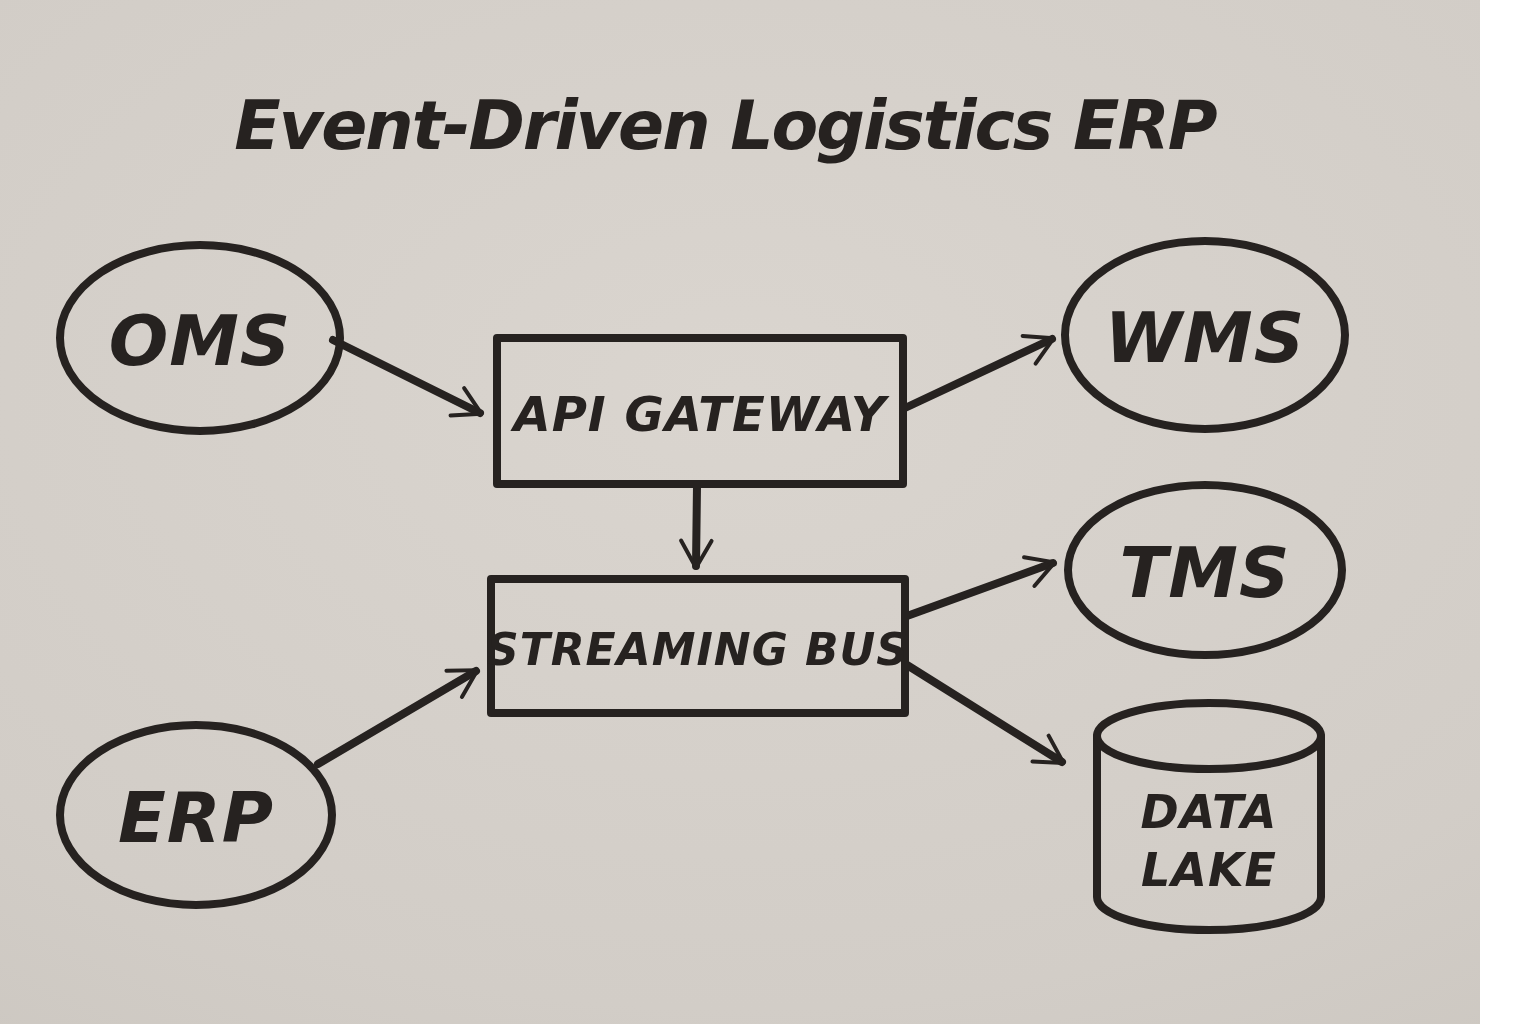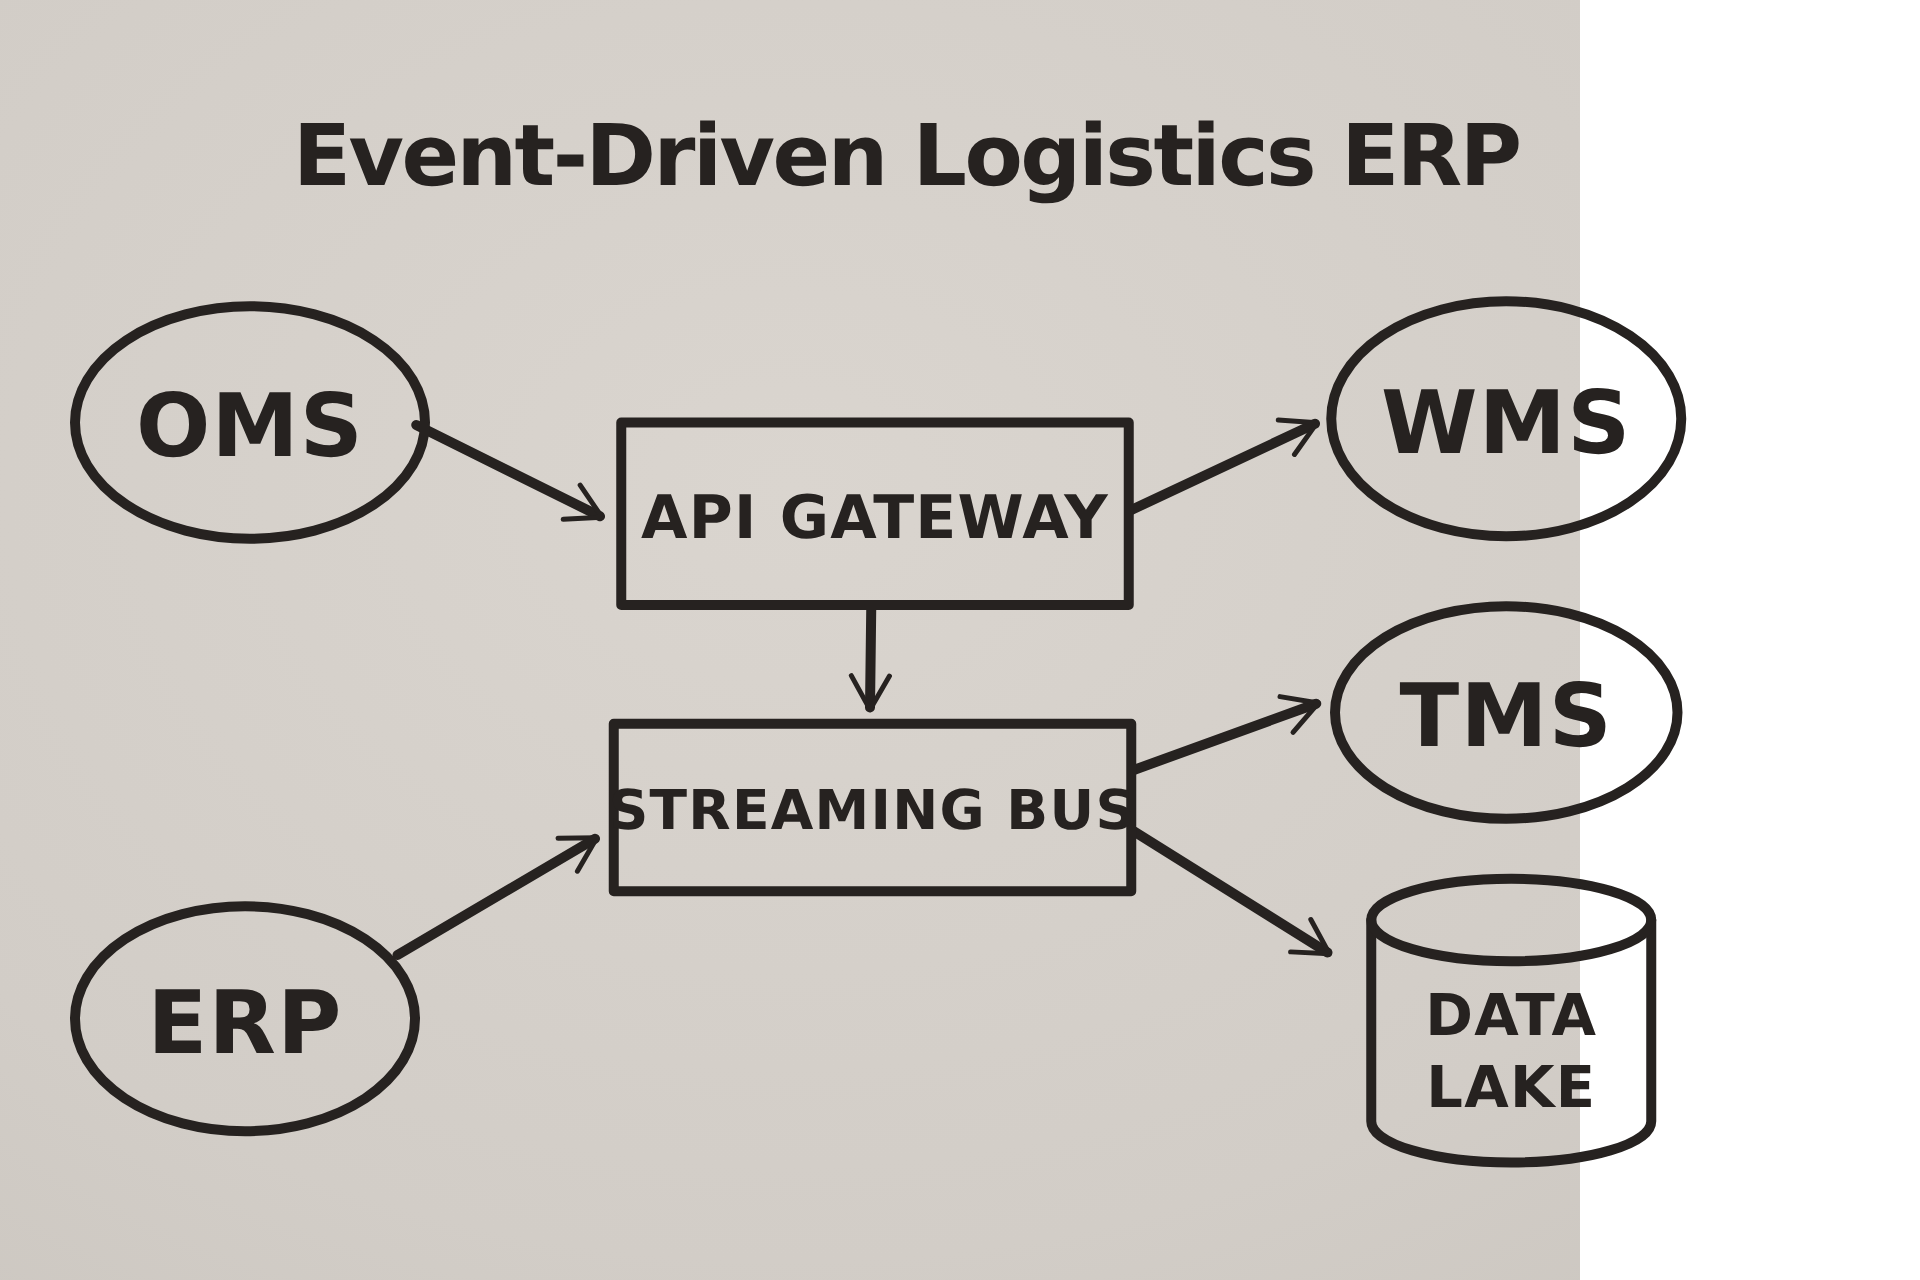--- a/index.html
+++ b/index.html
@@ -9,23 +9,24 @@
     --bg-edge: #c5c0b9;
   }
   * { margin: 0; padding: 0; box-sizing: border-box; }
   html, body {
     width: 1536px; height: 1024px;
     font-family: "DejaVu Sans", sans-serif;
     overflow: hidden;
   }
   .canvas {
     position: relative;
-    width: 1264px; height: 1024px;
+    width: 1480px; height: 1024px;
     background: radial-gradient(ellipse 120% 110% at 50% 38%,
                 var(--bg-center) 0%, var(--bg-mid) 55%, var(--bg-edge) 100%);
+    font-style: italic;
   }
   .title {
     position: absolute;
     top: 86px;
     left: 725px;
     transform: translateX(-50%);
     white-space: nowrap;
     font-size: 68px;
     font-weight: bold;
     letter-spacing: -2px;

